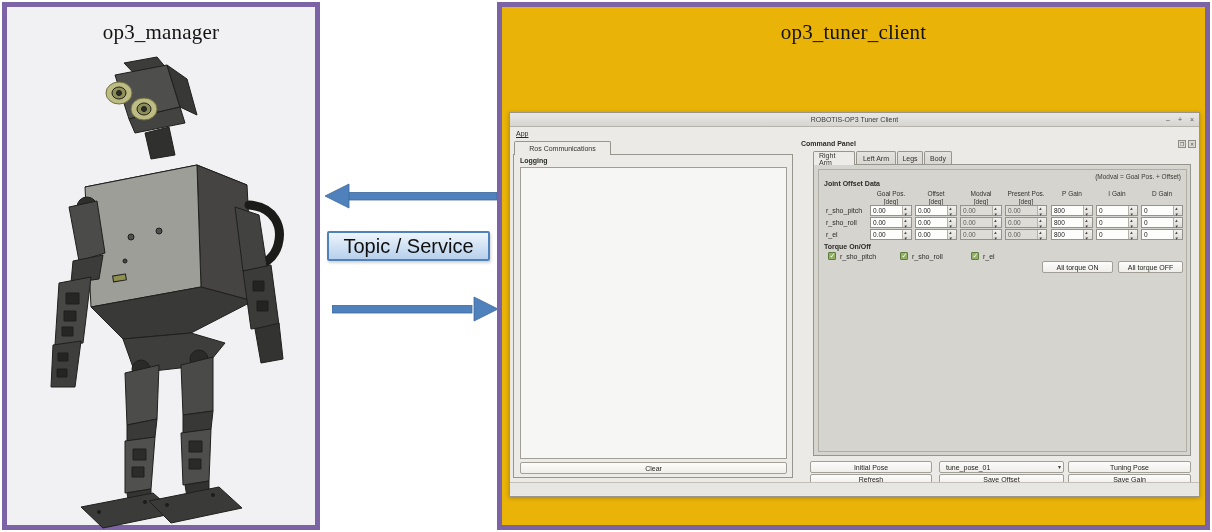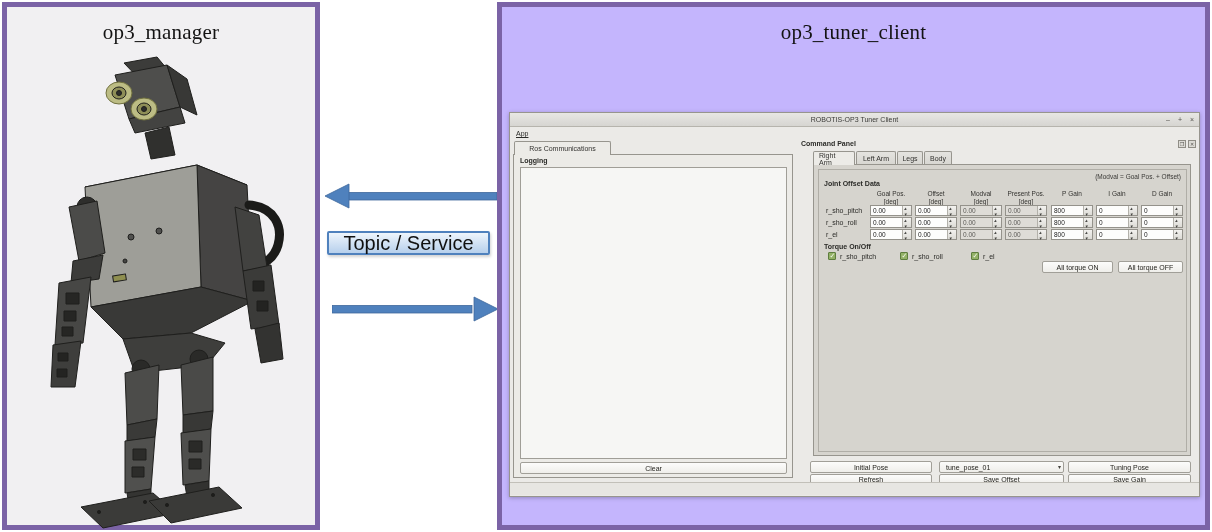--- a/index.html
+++ b/index.html
@@ -3,21 +3,21 @@
 <meta charset="utf-8">
 <style>
   html,body{margin:0;padding:0;background:#fff;}
   .canvas{position:relative;width:1212px;height:532px;background:#ffffff;overflow:hidden;
           font-family:"Liberation Sans",sans-serif;color:#141414;}
   .panel{position:absolute;box-sizing:border-box;border:5px solid #7b63a6;}
   .panel-title{position:absolute;top:13px;left:0;width:100%;text-align:center;
                font-size:21px;letter-spacing:0.2px;color:#131313;font-family:Liberation Serif, serif;}
   
   .arrow{position:absolute;}
-  .topic-box{position:absolute;left:327px;top:231px;width:163px;height:24px;box-sizing:border-box;
+  .topic-box{position:absolute;left:327px;top:231px;width:163px;height:30px;box-sizing:border-box;
              border:2px solid #4f81bd;border-radius:2px;
              background:linear-gradient(#eef5fc,#cfe0f3 55%,#b7d0ec);
              box-shadow:1px 2px 3px rgba(0,0,0,0.18);
              display:flex;align-items:center;justify-content:center;
              font-size:20px;color:#101010;}
   
   .app{position:absolute;left:7px;top:105px;width:691px;height:385px;box-sizing:border-box;
        background:#ebeae7;border:1px solid #97958e;box-shadow:0 1px 4px rgba(0,0,0,0.25);
        font-size:7px;color:#2b2b28;}
   .titlebar{position:absolute;left:0;top:0;width:100%;height:14px;box-sizing:border-box;
@@ -148,21 +148,21 @@
     <polygon points="0,13 24,1 24,25" fill="#4f81bd" stroke="#3f689c" stroke-width="0.8"></polygon>
   </svg>
 
   <div class="topic-box">Topic / Service</div>
 
   <svg class="arrow" style="left:332px;top:296px;" width="166" height="26">
     <rect x="0" y="9.5" width="140" height="7.5" fill="#4f81bd" stroke="#3f689c" stroke-width="0.8"></rect>
     <polygon points="166,13 142,1 142,25" fill="#4f81bd" stroke="#3f689c" stroke-width="0.8"></polygon>
   </svg>
 
-  <div class="panel" style="left:497px;top:2px;width:713px;height:528px;background:#c4b5fd;">
+  <div class="panel" style="left:497px;top:2px;width:713px;height:528px;background:#eab308;">
     <div class="panel-title">op3_tuner_client</div>
 
     <div class="app">
 
       <div class="titlebar">
         <div class="t">ROBOTIS-OP3 Tuner Client</div>
         <div class="winbtn" style="right:26px;">–</div>
         <div class="winbtn" style="right:14px;">+</div>
         <div class="winbtn" style="right:2px;">×</div>
       </div>

